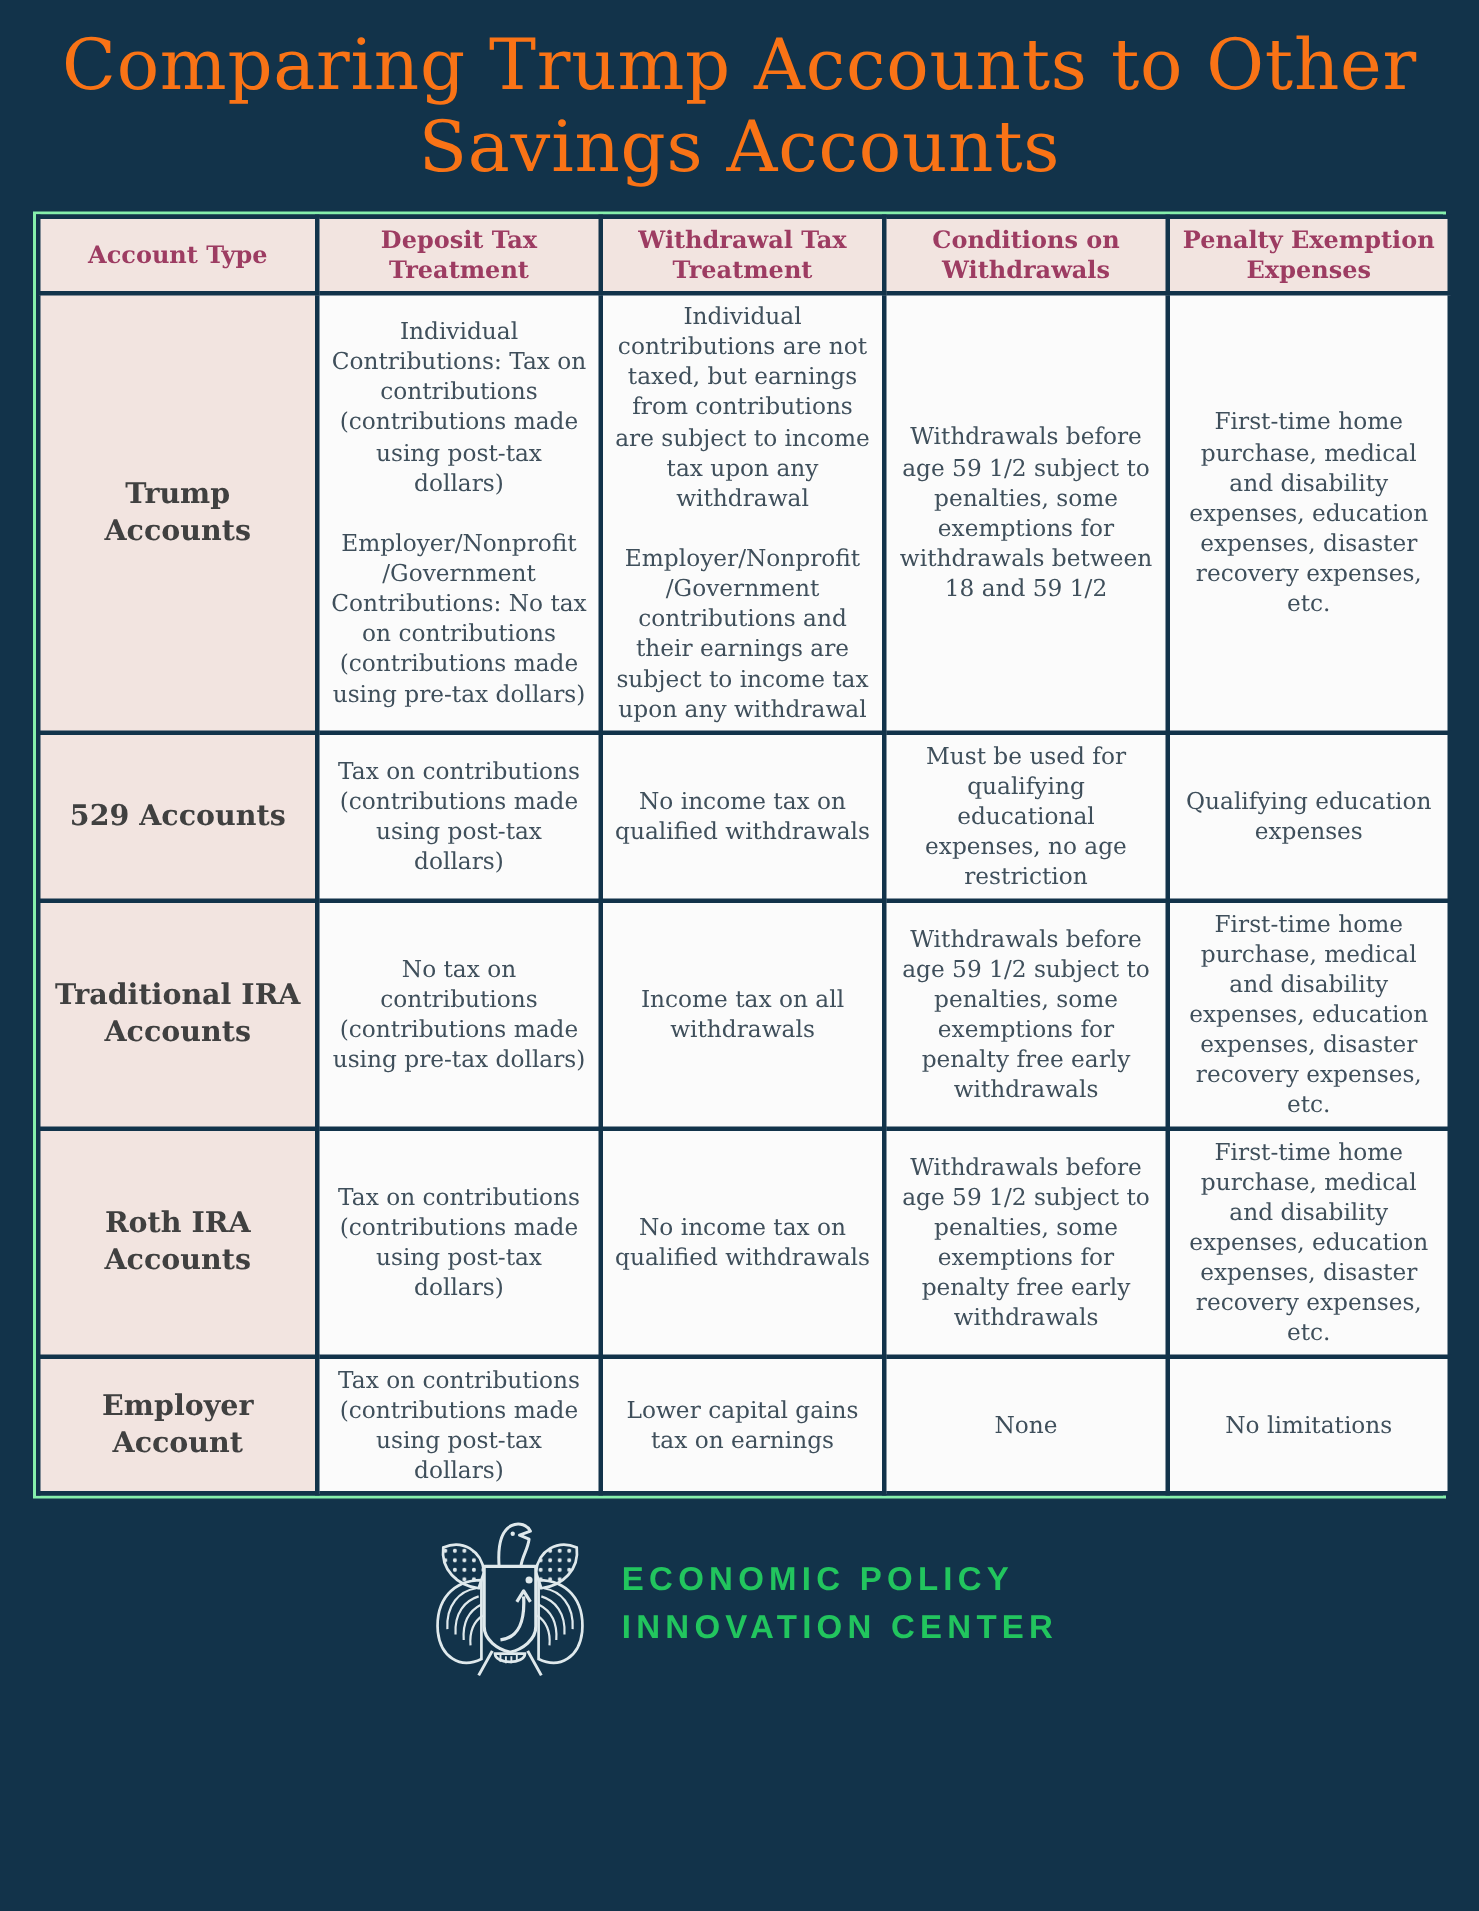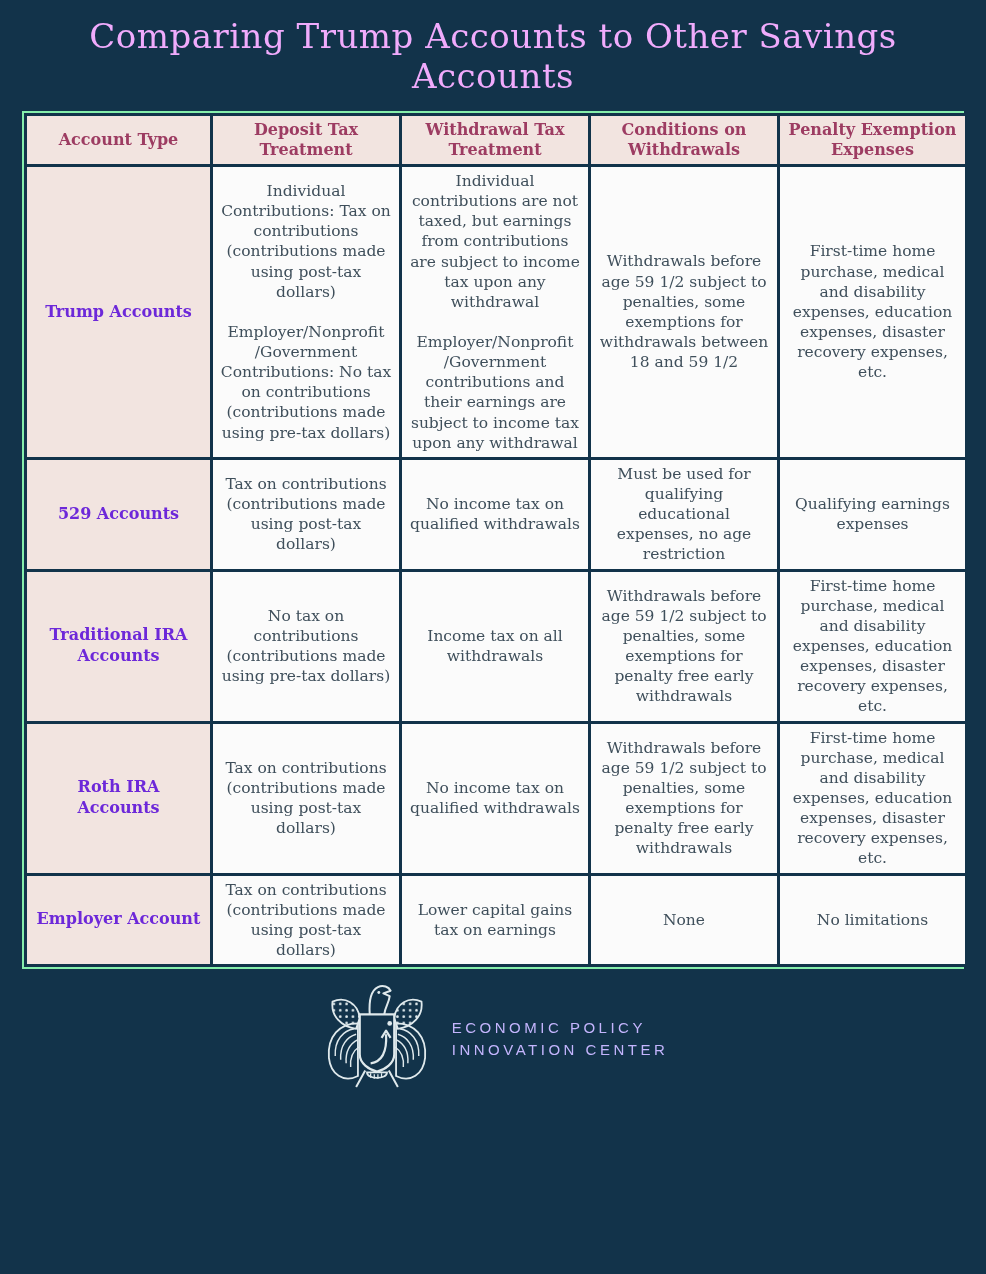--- a/index.html
+++ b/index.html
@@ -4,22 +4,22 @@
 <style>
   html, body { margin: 0; padding: 0; }
   body {
     width: 986px;
     height: 1274px;
     background: #12334A;
     font-family: "DejaVu Serif", serif;
     overflow: hidden;
   }
   .page-title {
-    color: #f0abfc;
-    font-size: 34px;
+    color: #f97316;
+    font-size: 47px;
     font-weight: normal;
     text-align: center;
     margin: 0;
     padding: 16px 10px 15px 10px;
     letter-spacing: 0.5px;
   }
   .table-wrap {
     margin: 0 22px;
     border: 2px solid #86efac;
     background: #12334A;
@@ -37,22 +37,22 @@
   }
   th.col-head {
     background: #F2E4E0;
     color: #9D3C62;
     font-size: 16px;
     font-weight: bold;
     line-height: 1.25;
   }
   td.account-cell {
     background: #F2E4E0;
-    color: #6d28d9;
-    font-size: 16px;
+    color: #404040;
+    font-size: 19px;
     font-weight: bold;
     line-height: 1.3;
   }
   td.body-cell {
     background: #FBFBFB;
     color: #3F4F5B;
     font-size: 15.5px;
     line-height: 1.3;
   }
   .para + .para { margin-top: 20px; }
@@ -68,24 +68,24 @@
 
   .footer {
     height: 140px;
     display: flex;
     align-items: center;
     justify-content: center;
     gap: 16px;
   }
   .footer .logo-mark { flex: 0 0 auto; }
   .footer .org-name {
-    color: #c4b5fd;
+    color: #22c55e;
     font-family: "Liberation Sans", sans-serif;
-    font-weight: normal;
-    font-size: 15px;
+    font-weight: bold;
+    font-size: 22px;
     letter-spacing: 3.5px;
     line-height: 1.45;
     white-space: nowrap;
   }
 </style>
 </head>
 <body>
 
 <h1 class="page-title">Comparing Trump Accounts to Other Savings Accounts</h1>
 
@@ -117,21 +117,21 @@
             <div class="para">Employer/Nonprofit /Government contributions and their earnings are subject to income tax upon any withdrawal</div>
           </td>
       <td class="body-cell">Withdrawals before age 59 1/2 subject to penalties, some exemptions for withdrawals between 18 and 59 1/2</td>
       <td class="body-cell">First-time home purchase, medical and disability expenses, education expenses, disaster recovery expenses, etc.</td>
     </tr>
     <tr class="h-529">
       <td class="account-cell">529 Accounts</td>
       <td class="body-cell">Tax on contributions (contributions made using post-tax dollars)</td>
       <td class="body-cell">No income tax on qualified withdrawals</td>
       <td class="body-cell">Must be used for qualifying educational expenses, no age restriction</td>
-      <td class="body-cell">Qualifying earnings expenses</td>
+      <td class="body-cell">Qualifying education expenses</td>
     </tr>
     <tr class="h-tira">
       <td class="account-cell">Traditional IRA Accounts</td>
       <td class="body-cell">No tax on contributions (contributions made using pre-tax dollars)</td>
       <td class="body-cell">Income tax on all withdrawals</td>
       <td class="body-cell">Withdrawals before age 59 1/2 subject to penalties, some exemptions for penalty free early withdrawals</td>
       <td class="body-cell">First-time home purchase, medical and disability expenses, education expenses, disaster recovery expenses, etc.</td>
     </tr>
     <tr class="h-rira">
       <td class="account-cell">Roth IRA Accounts</td>

